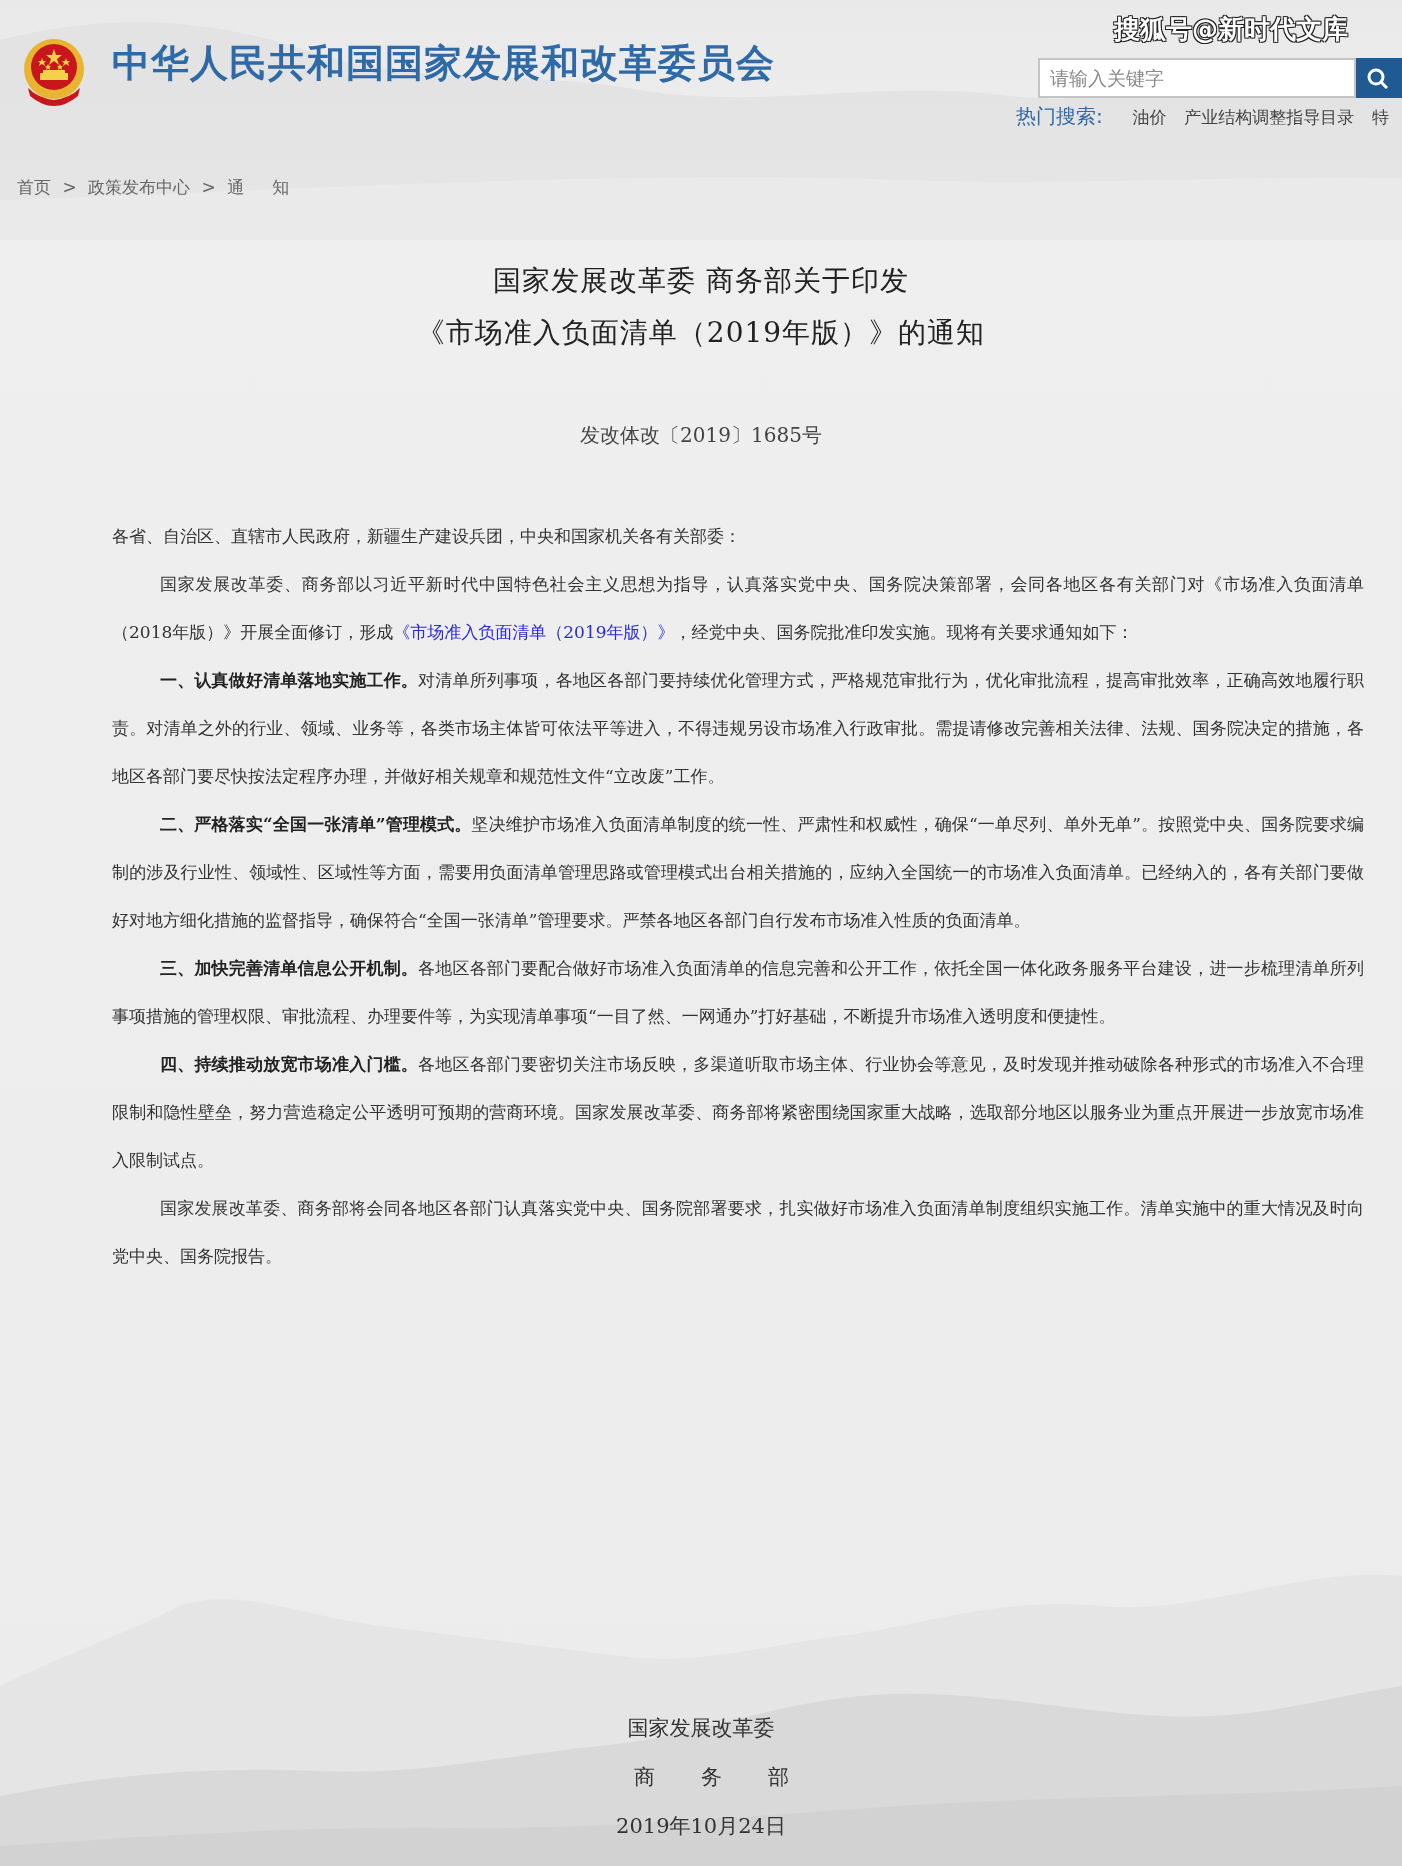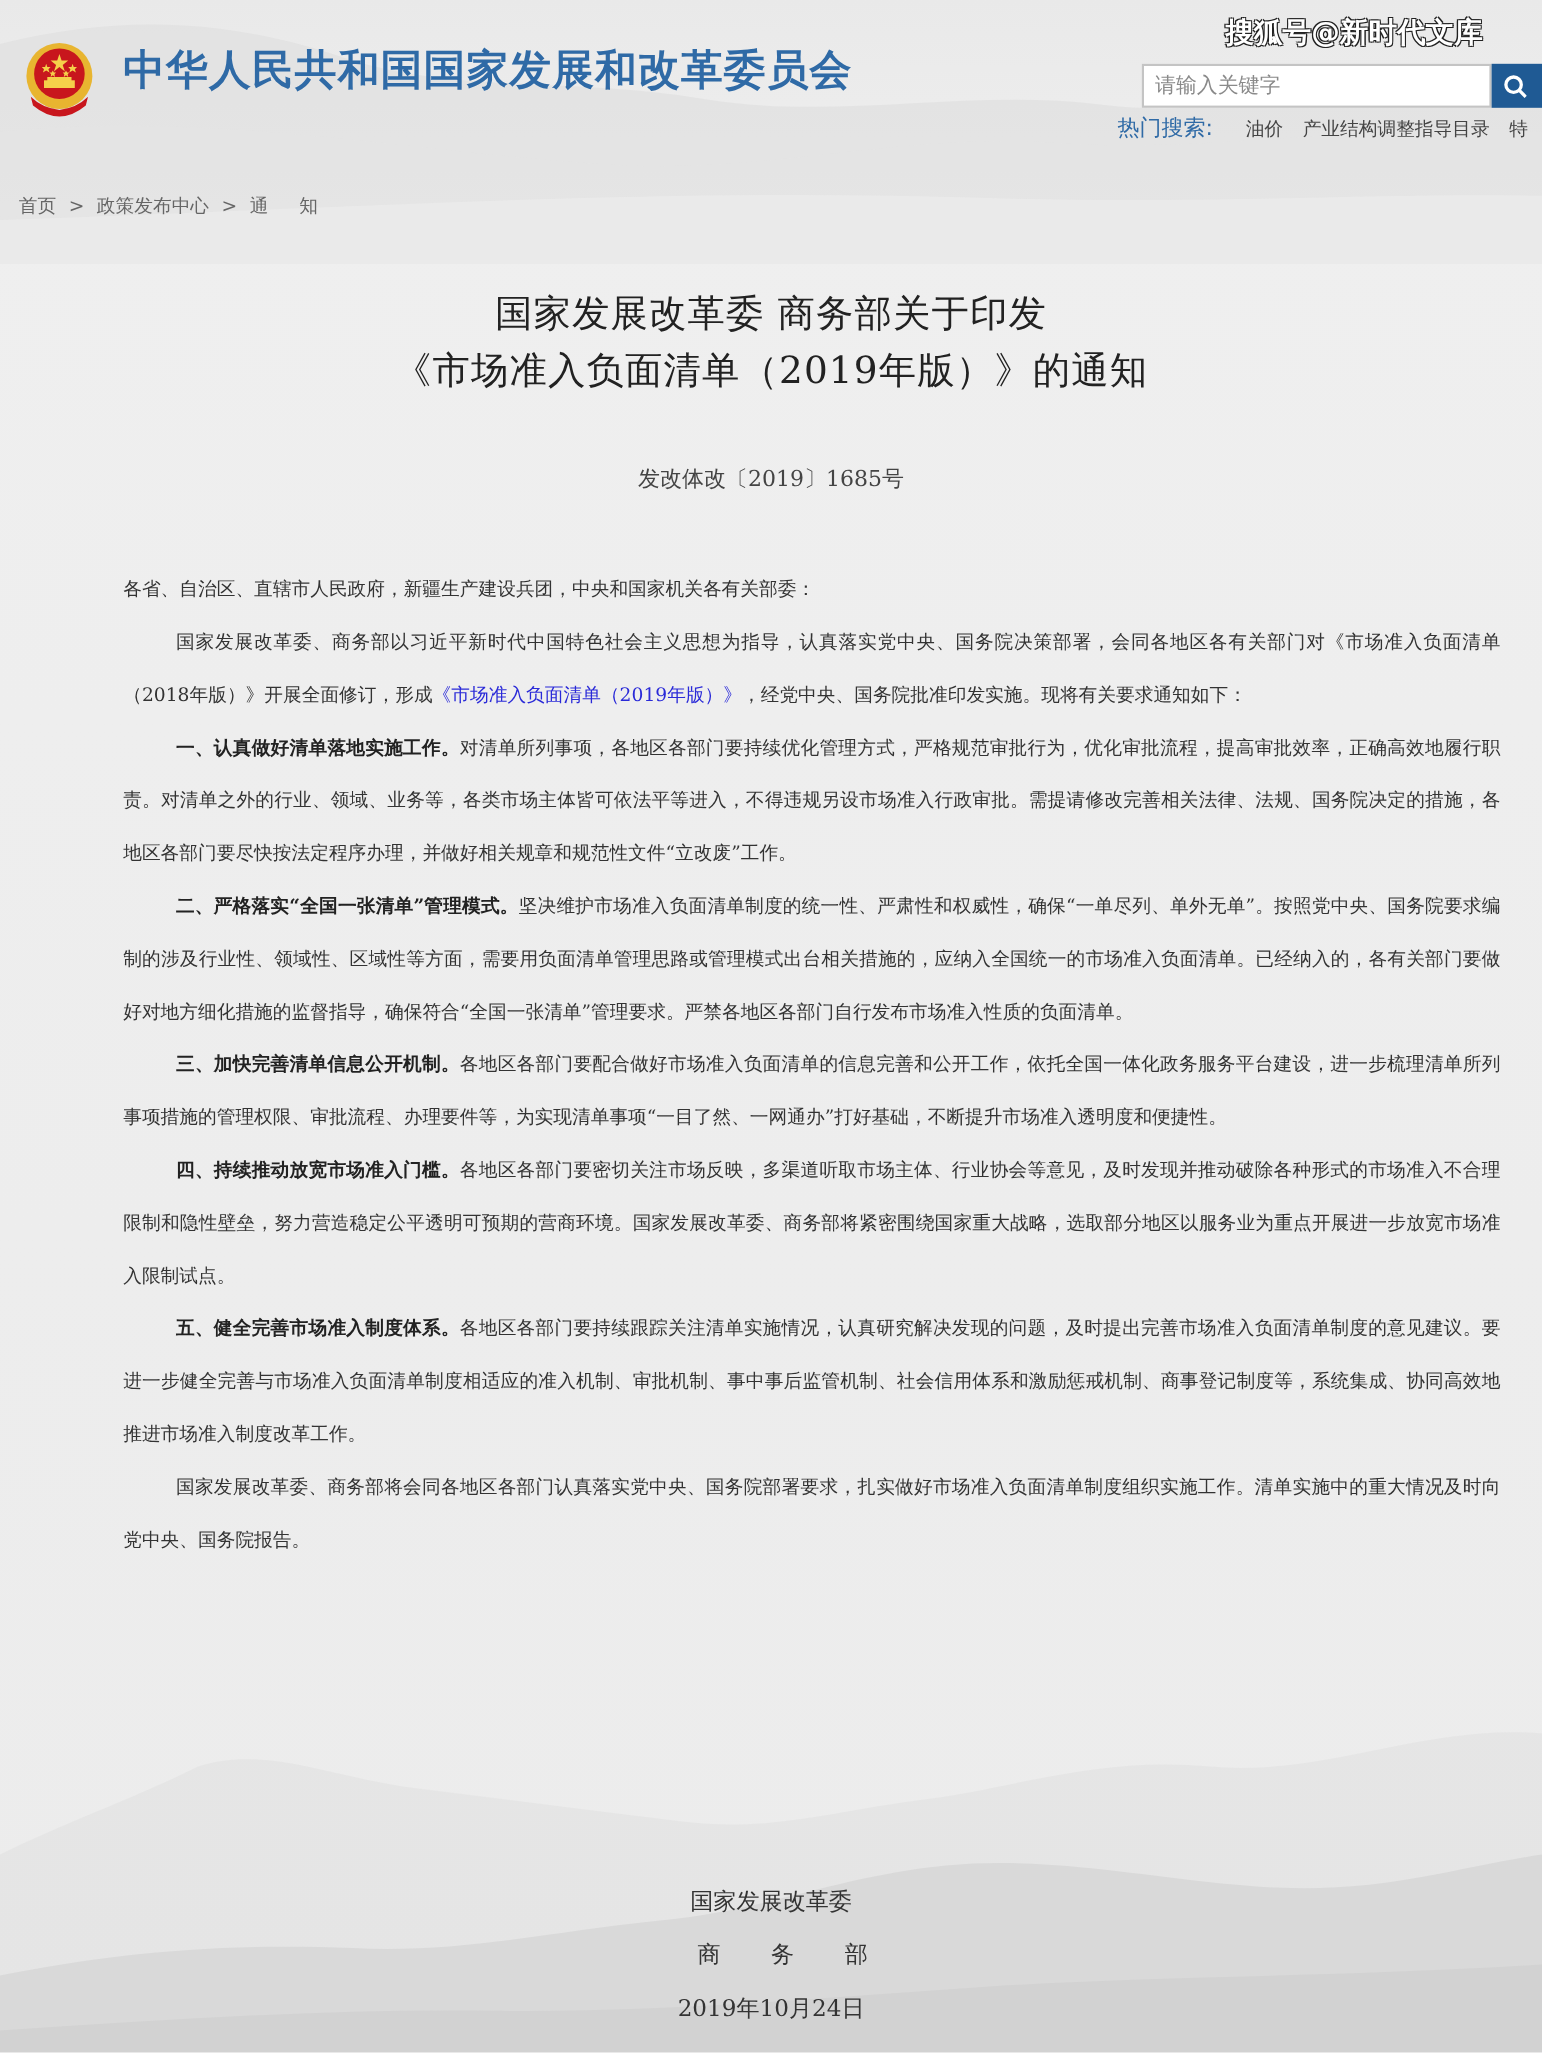--- a/index.html
+++ b/index.html
@@ -42,21 +42,21 @@
     .hot-item { color: #444; margin-right: 12px; font-size: 17px; }
 
     
     .breadcrumb { position: absolute; left: 17px; top: 176px;
       font-family: "DejaVu Sans", "Liberation Sans", sans-serif; font-size: 17px; color: #666; white-space: nowrap; }
     .breadcrumb .sep { margin: 0 6px; }
     .breadcrumb .crumb-last { letter-spacing: 28px; }
 
     
     .title { position: absolute; left: 0; width: 1402px; text-align: center;
-      font-size: 34px; color: #222; letter-spacing: 1px; }
+      font-size: 28px; color: #222; letter-spacing: 1px; }
     .title-1 { top: 262px; }
     .title-2 { top: 314px; }
     .doc-number { position: absolute; left: 0; width: 1402px; text-align: center; top: 422px;
       font-size: 20px; color: #444; }
 
     
     .body { position: absolute; left: 112px; top: 512px; width: 1252px; }
     .body p { font-size: 17px; line-height: 48px; color: #333; text-align: justify; }
     .body p.indent { text-indent: 48px; }
     .body b { color: #222; }
@@ -133,21 +133,20 @@
   <div class="title title-2">《市场准入负面清单（2019年版）》的通知</div>
   <div class="doc-number">发改体改〔2019〕1685号</div>
 
   <div class="body">
     <p>各省、自治区、直辖市人民政府，新疆生产建设兵团，中央和国家机关各有关部委：</p>
     <p class="indent"><span>国家发展改革委、商务部以习近平新时代中国特色社会主义思想为指导，认真落实党中央、国务院决策部署，会同各地区各有关部门对《市场准入负面清单（2018年版）》开展全面修订，形成</span><a>《市场准入负面清单（2019年版）》</a><span>，经党中央、国务院批准印发实施。现将有关要求通知如下：</span></p>
     <p class="indent"><b>一、认真做好清单落地实施工作。</b><span>对清单所列事项，各地区各部门要持续优化管理方式，严格规范审批行为，优化审批流程，提高审批效率，正确高效地履行职责。对清单之外的行业、领域、业务等，各类市场主体皆可依法平等进入，不得违规另设市场准入行政审批。需提请修改完善相关法律、法规、国务院决定的措施，各地区各部门要尽快按法定程序办理，并做好相关规章和规范性文件“立改废”工作。</span></p>
     <p class="indent"><b>二、严格落实“全国一张清单”管理模式。</b><span>坚决维护市场准入负面清单制度的统一性、严肃性和权威性，确保“一单尽列、单外无单”。按照党中央、国务院要求编制的涉及行业性、领域性、区域性等方面，需要用负面清单管理思路或管理模式出台相关措施的，应纳入全国统一的市场准入负面清单。已经纳入的，各有关部门要做好对地方细化措施的监督指导，确保符合“全国一张清单”管理要求。严禁各地区各部门自行发布市场准入性质的负面清单。</span></p>
     <p class="indent"><b>三、加快完善清单信息公开机制。</b><span>各地区各部门要配合做好市场准入负面清单的信息完善和公开工作，依托全国一体化政务服务平台建设，进一步梳理清单所列事项措施的管理权限、审批流程、办理要件等，为实现清单事项“一目了然、一网通办”打好基础，不断提升市场准入透明度和便捷性。</span></p>
     <p class="indent"><b>四、持续推动放宽市场准入门槛。</b><span>各地区各部门要密切关注市场反映，多渠道听取市场主体、行业协会等意见，及时发现并推动破除各种形式的市场准入不合理限制和隐性壁垒，努力营造稳定公平透明可预期的营商环境。国家发展改革委、商务部将紧密围绕国家重大战略，选取部分地区以服务业为重点开展进一步放宽市场准入限制试点。</span></p>
-    <p class="indent"><b>五、健全完善市场准入制度体系。</b><span>各地区各部门要持续跟踪关注清单实施情况，认真研究解决发现的问题，及时提出完善市场准入负面清单制度的意见建议。要进一步健全完善与市场准入负面清单制度相适应的准入机制、审批机制、事中事后监管机制、社会信用体系和激励惩戒机制、商事登记制度等，系统集成、协同高效地推进市场准入制度改革工作。</span></p>
     <p class="indent">国家发展改革委、商务部将会同各地区各部门认真落实党中央、国务院部署要求，扎实做好市场准入负面清单制度组织实施工作。清单实施中的重大情况及时向党中央、国务院报告。</p>
   </div>
 
   <div class="sig sig-1">国家发展改革委</div>
   <div class="sig sig-2">商务部</div>
   <div class="sig sig-3">2019年10月24日</div>
 
 </div>
 
 </body></html>

